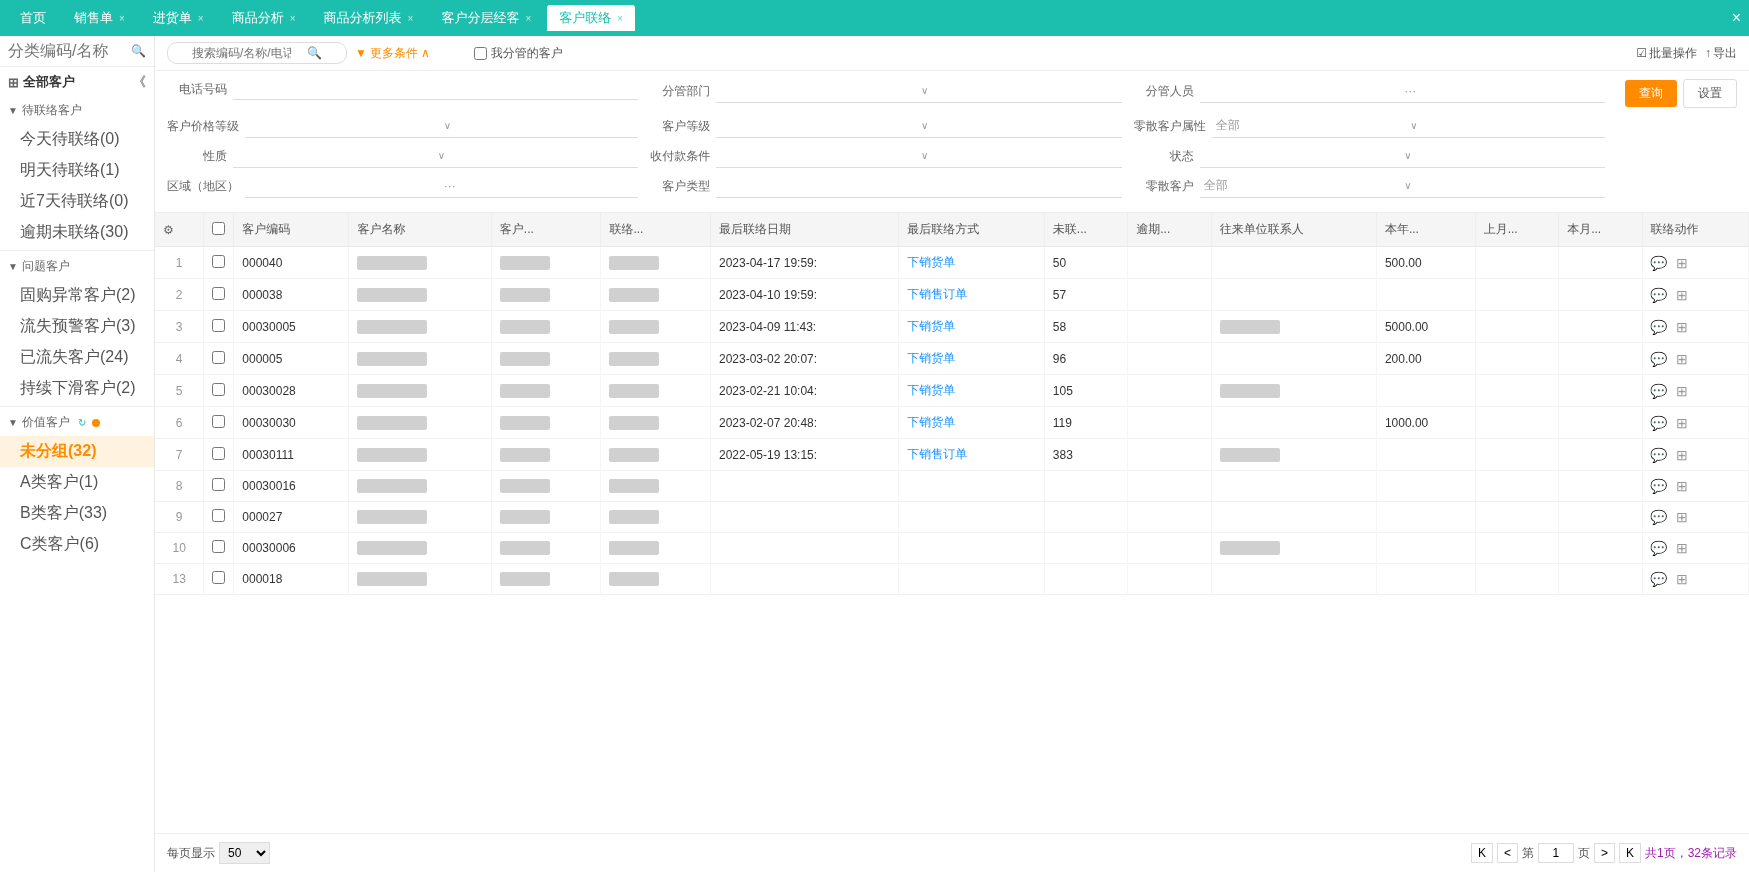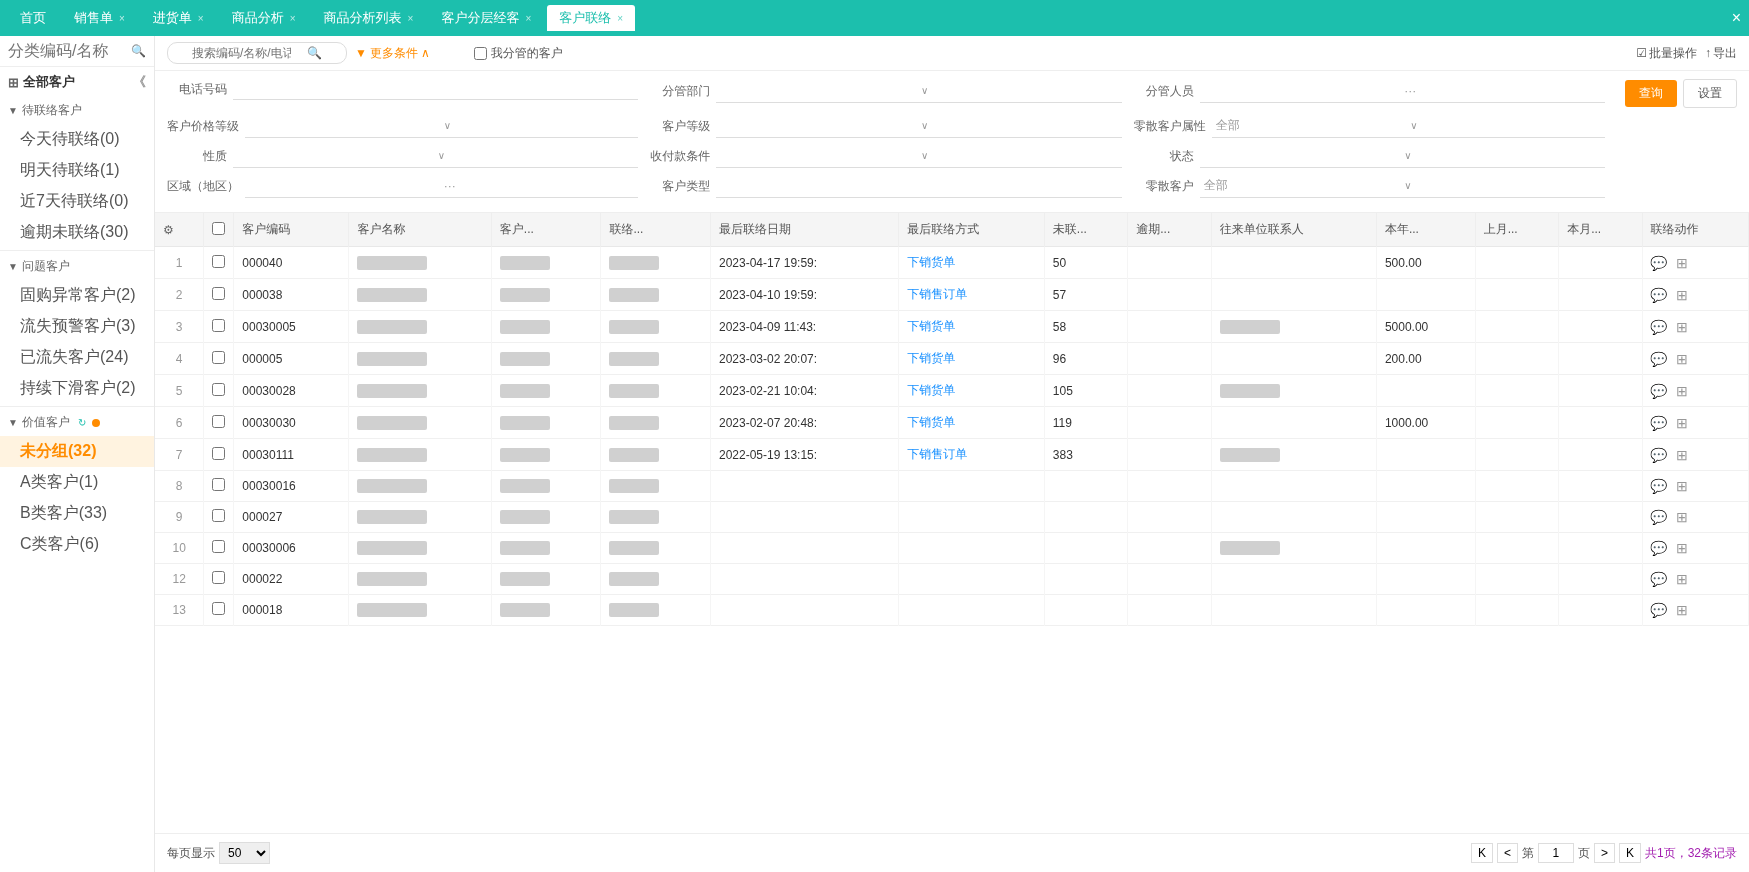--- a/index.html
+++ b/index.html
@@ -586,42 +586,20 @@
               <td></td>
               <td></td>
               <td>
       <div class="col-actions">
         <span class="action-icon">💬</span>
         <span class="action-icon">⊞</span>
       </div>
     </td>
             </tr>
             <tr>
-              <td class="row-num">12</td>
-              <td><input type="checkbox" style=""></td>
-              <td>000022</td>
-              <td><span class="blurred-text" style="width:70px;"></span></td>
-              <td><span class="blurred-text" style="width:40px;"></span></td>
-              <td><span class="blurred-text" style="width:40px;"></span></td>
-              <td></td>
-              <td></td>
-              <td></td>
-              <td></td>
-              <td></td>
-              <td></td>
-              <td></td>
-              <td></td>
-              <td>
-      <div class="col-actions">
-        <span class="action-icon">💬</span>
-        <span class="action-icon">⊞</span>
-      </div>
-    </td>
-            </tr>
-            <tr>
               <td class="row-num">13</td>
               <td><input type="checkbox" style=""></td>
               <td>000018</td>
               <td><span class="blurred-text" style="width:70px;"></span></td>
               <td><span class="blurred-text" style="width:40px;"></span></td>
               <td><span class="blurred-text" style="width:40px;"></span></td>
               <td></td>
               <td></td>
               <td></td>
               <td></td>

